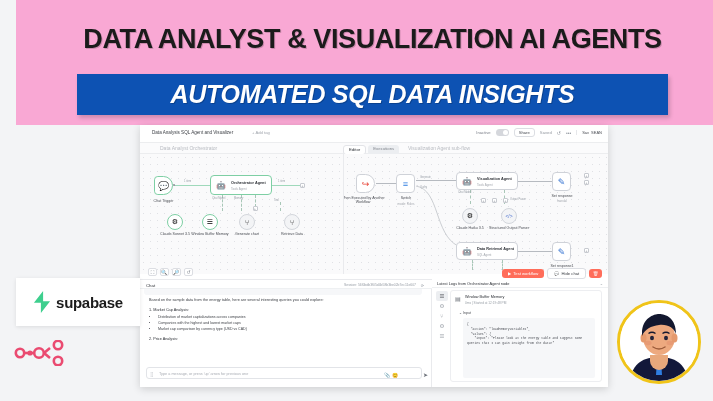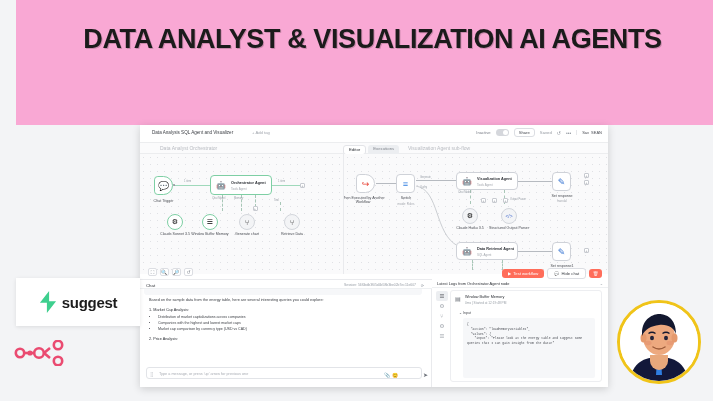--- a/index.html
+++ b/index.html
@@ -155,20 +155,23 @@
 
   
   #avatar { position:absolute; left:617px; top:300px; width:84px; height:84px; border-radius:50%;
             border:3px solid #f0c419; background:#ffffff; overflow:hidden; }
 </style>
 </head>
 <body>
 
 <div id="header">
   <div id="title-main">DATA ANALYST &amp; VISUALIZATION AI AGENTS</div>
+  <div id="subtitle-band">
+    <span id="subtitle-text">AUTOMATED SQL DATA INSIGHTS</span>
+  </div>
 </div>
 
 <div id="app">
 
   <div class="appbar">
     <span class="wf-name">Data Analysis SQL Agent and Visualizer</span>
     <span class="add-tag">+ Add tag</span>
     <div class="bar-right">
       <span class="inactive-lbl">Inactive</span>
       <div class="toggle"></div>
@@ -384,21 +387,21 @@
   "values": {
     "input": "Please look at the energy table and suggest some queries that I can gain insight from the data?"</div>
     </div>
   </div>
 </div>
 
 <div id="supabase-card">
   <svg width="18" height="22" viewBox="0 0 24 30">
     <path d="M13.5 0 L1 16 h9.5 v14 L23 14 h-9.5 z" fill="#3ecf8e"></path>
   </svg>
-  <span id="supa-word">suggest</span>
+  <span id="supa-word">supabase</span>
 </div>
 
 <div id="n8n-logo">
   <svg width="58" height="26" viewBox="0 0 58 26">
     <g fill="none" stroke="#ea4b71" stroke-width="2.6">
       <circle cx="6" cy="13" r="4.2"></circle>
       <circle cx="25" cy="13" r="4.8"></circle>
       <circle cx="44" cy="5" r="4.2"></circle>
       <circle cx="44" cy="21" r="4.2"></circle>
       <line x1="10" y1="13" x2="20" y2="13"></line>

